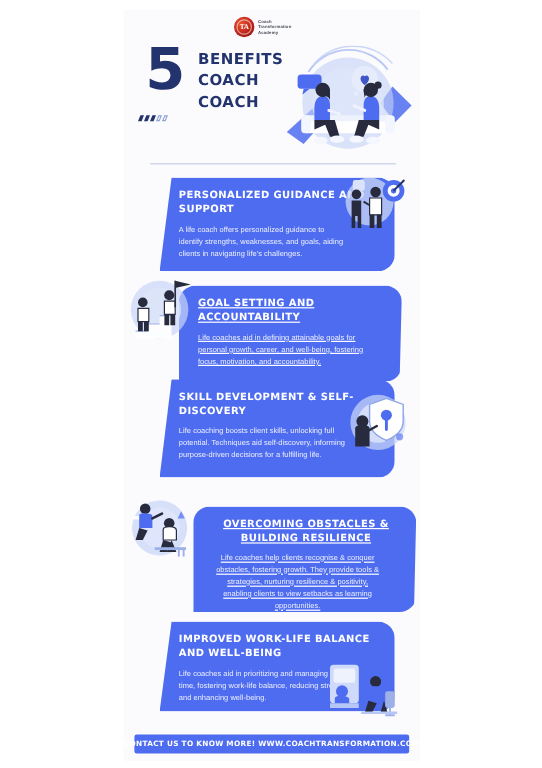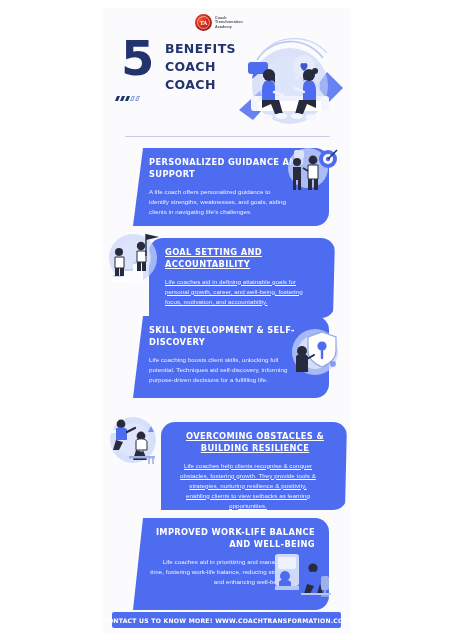--- a/index.html
+++ b/index.html
@@ -107,21 +107,21 @@
   .card p {
     font-size: 6.2px; line-height: 1.62;
     color: #eef1fe; max-width: 138px;
     letter-spacing: .05px;
   }
 
   .c1 { left: 30px; top: 140px; width: 196px; height: 78px; }
   .c2 { left: 46px; top: 230px; width: 186px; height: 80px; }
   .c3 { left: 30px; top: 308px; width: 196px; height: 82px; }
   .c4 { left: 58px; top: 414px; width: 186px; height: 88px; text-align: center; }
-  .c5 { left: 30px; top: 510px; width: 196px; height: 92px; text-align: right; }
+  .c5 { left: 30px; top: 510px; width: 196px; height: 75px; }
 
   .c2 p, .c4 p { max-width: 142px; }
   .c3 p { max-width: 146px; }
 
   
   .ill { position: absolute; pointer-events: none; }
   .i1 { left: 178px; top: 138px; width: 58px; height: 48px; }
   .i2 { left: 2px;   top: 224px; width: 60px; height: 52px; }
   .i3 { left: 186px; top: 318px; width: 52px; height: 52px; }
   .i4 { left: 2px;   top: 408px; width: 60px; height: 48px; }

